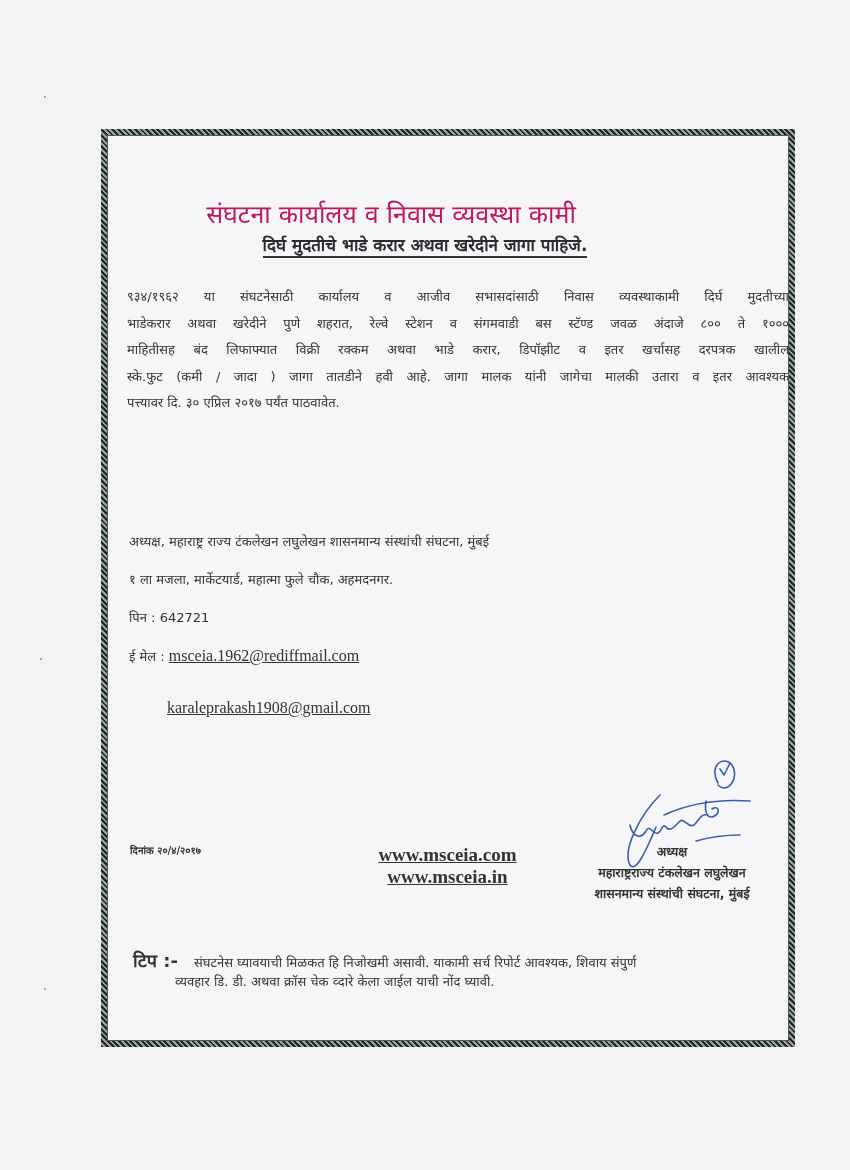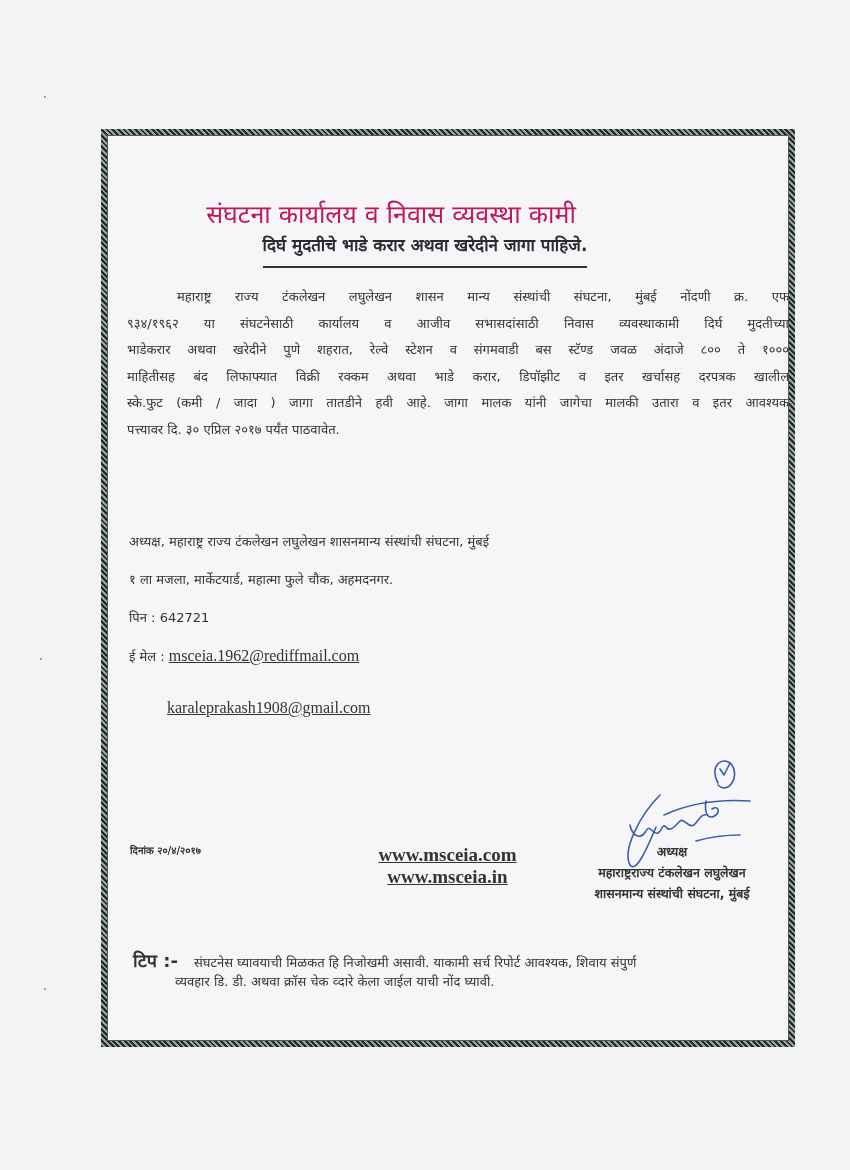--- a/index.html
+++ b/index.html
@@ -48,21 +48,21 @@
       left: 0;
       width: 850px;
       text-align: center;
       top: 233px;
       font-size: 17px;
       font-weight: bold;
       color: #2b2b30;
     }
     .subtitle span {
       border-bottom: 2px solid #333;
-      padding-bottom: 11px;
+      padding-bottom: 1px;
     }
     .para {
       left: 127px;
       width: 668px;
       font-size: 13px;
       line-height: 26.5px;
       top: 284px;
       white-space: normal;
       color: #333;
     }
@@ -161,21 +161,20 @@
   <div class="frame-inner"></div>
 </div>
 
 <div class="abs title">संघटना कार्यालय व निवास व्यवस्था कामी</div>
 
 <div class="abs subtitle">
   <span>दिर्घ मुदतीचे भाडे करार अथवा खरेदीने जागा पाहिजे.</span>
 </div>
 
 <div class="abs para">
-  <span class="line first">महाराष्ट्र राज्य टंकलेखन लघुलेखन शासन मान्य संस्थांची संघटना, मुंबई नोंदणी क्र. एफ</span>
   <span class="line">९३४/१९६२ या संघटनेसाठी  कार्यालय व आजीव सभासदांसाठी निवास व्यवस्थाकामी दिर्घ मुदतीच्या</span>
   <span class="line">भाडेकरार अथवा खरेदीने पुणे शहरात, रेल्वे स्टेशन व संगमवाडी बस स्टॅण्ड जवळ अंदाजे ८०० ते १०००</span>
   <span class="line">माहितीसह बंद लिफाफ्यात विक्री रक्कम अथवा भाडे करार, डिपॉझीट व इतर खर्चासह दरपत्रक खालील</span>
   <span class="line">स्के.फुट (कमी / जादा ) जागा तातडीने हवी आहे. जागा मालक यांनी जागेचा मालकी उतारा व इतर आवश्यक</span>
   <span class="line last">पत्त्यावर दि. ३० एप्रिल २०१७ पर्यंत पाठवावेत.</span>
 </div>
 
 <div class="abs addr" style="top:532px">अध्यक्ष, महाराष्ट्र राज्य टंकलेखन लघुलेखन शासनमान्य संस्थांची संघटना, मुंबई</div>
 <div class="abs addr" style="top:570px">१ ला मजला, मार्केटयार्ड, महात्मा फुले चौक, अहमदनगर.</div>
 <div class="abs addr" style="top:608px">

